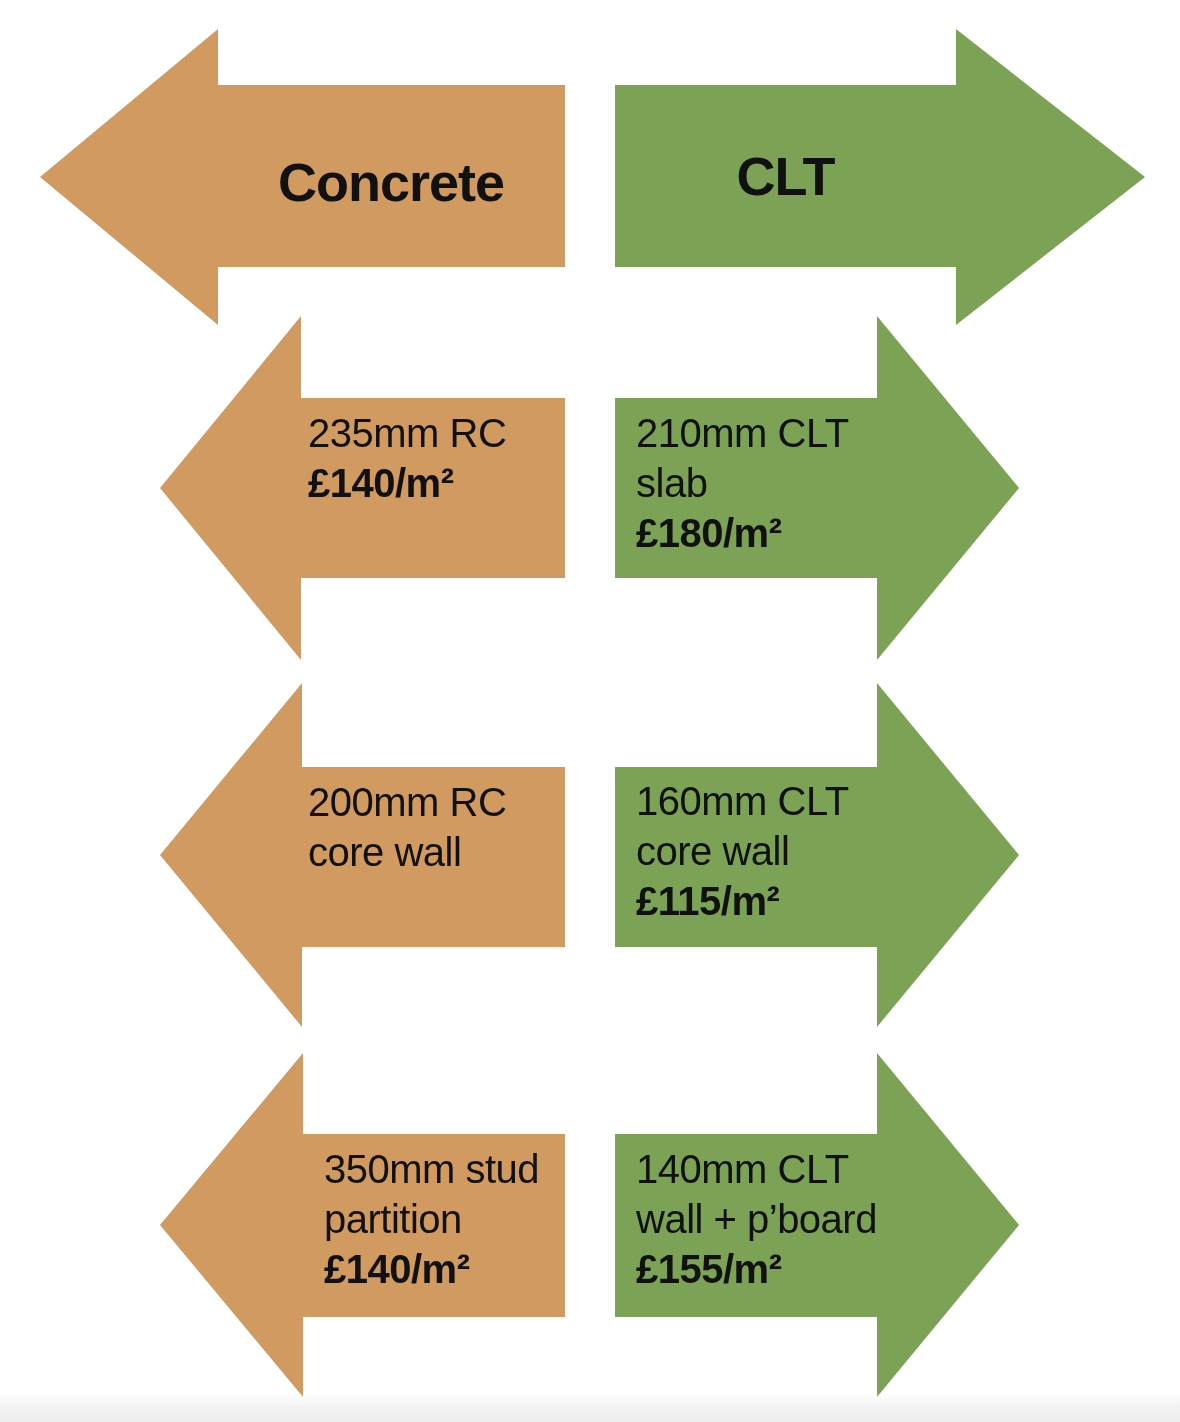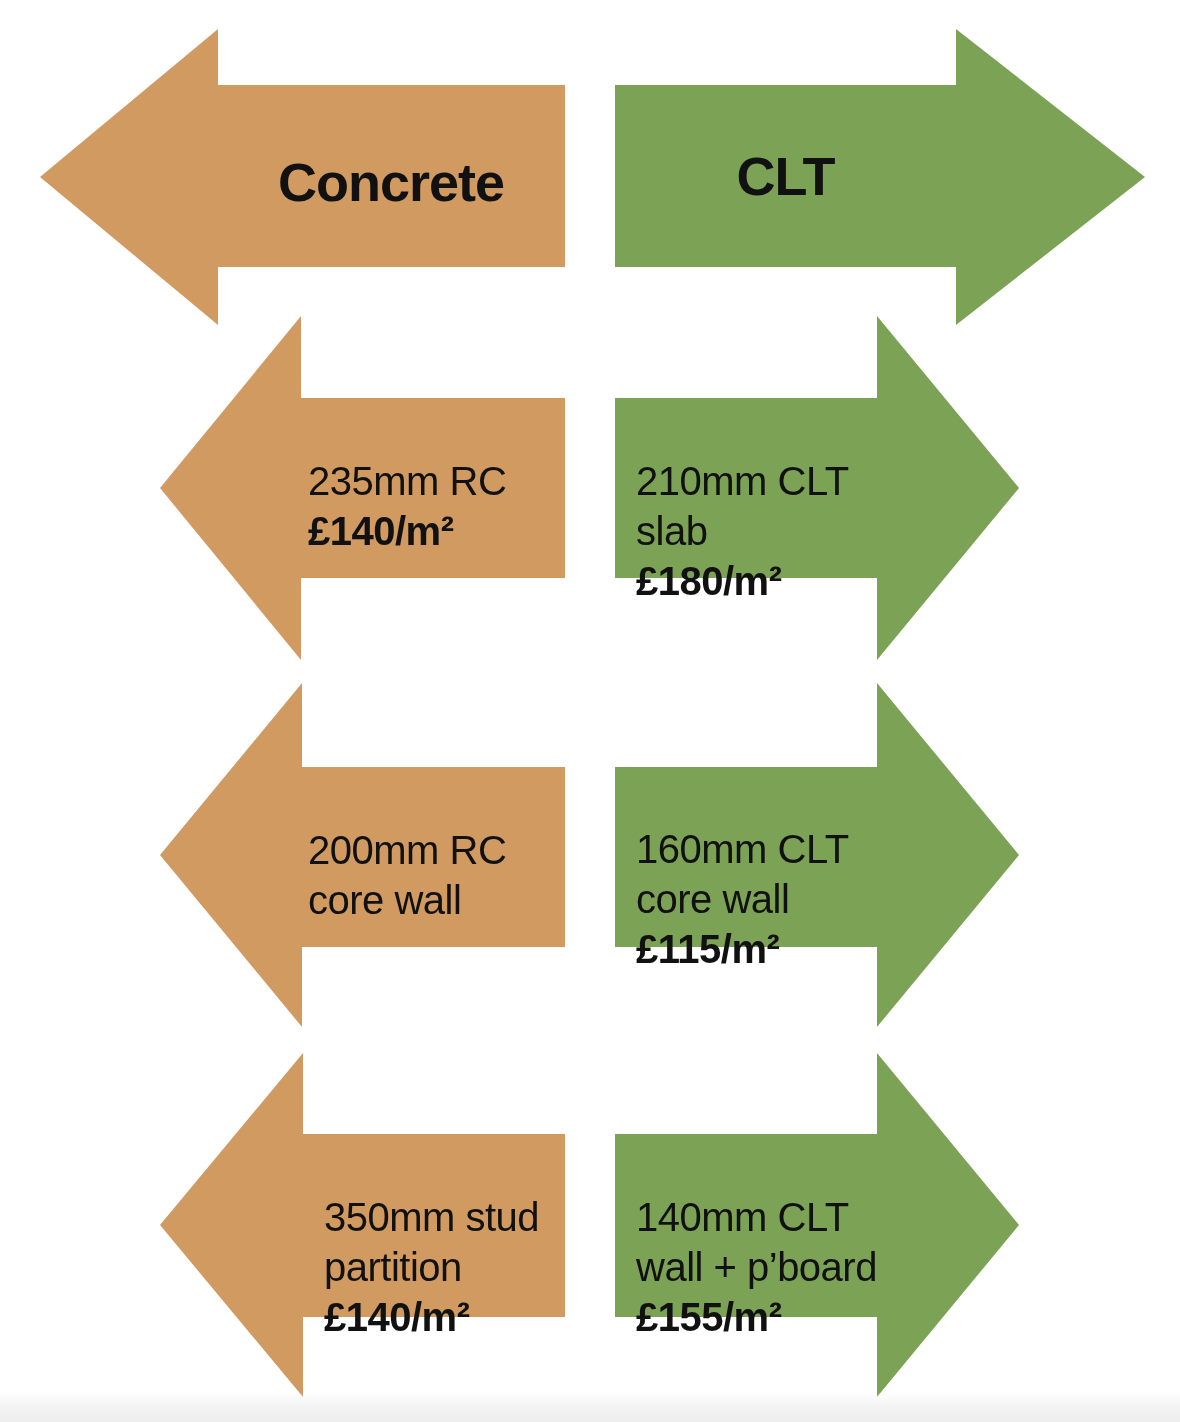--- a/index.html
+++ b/index.html
@@ -37,21 +37,20 @@
     justify-content: center;
     text-align: center;
   }
   .hdr-left  { left: 218px; top: 85px; width: 346px; height: 182px; margin-top: 6px; }
   .hdr-right { left: 615px; top: 85px; width: 341px; height: 182px; }
   .block {
     font-size: 40px;
     line-height: 50px;
     letter-spacing: -0.5px;
     font-weight: 400;
-    margin-top: 48px;
   }
   .block > div { white-space: nowrap; }
   .price { font-weight: 700; }
 
   .r0c { left: 308px; top: 408px; }
   .r0t { left: 636px; top: 408px; }
   .r1c { left: 308px; top: 777px; }
   .r1t { left: 636px; top: 776px; }
   .r2c { left: 324px; top: 1144px; }
   .r2t { left: 636px; top: 1144px; }

